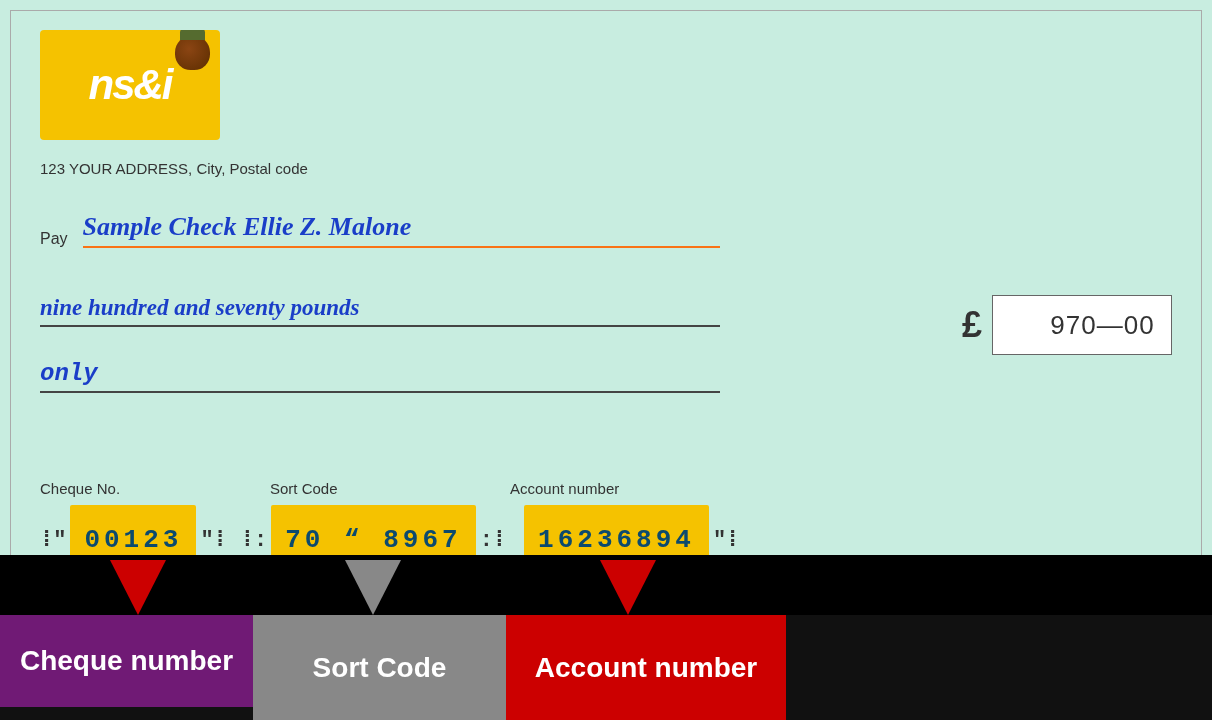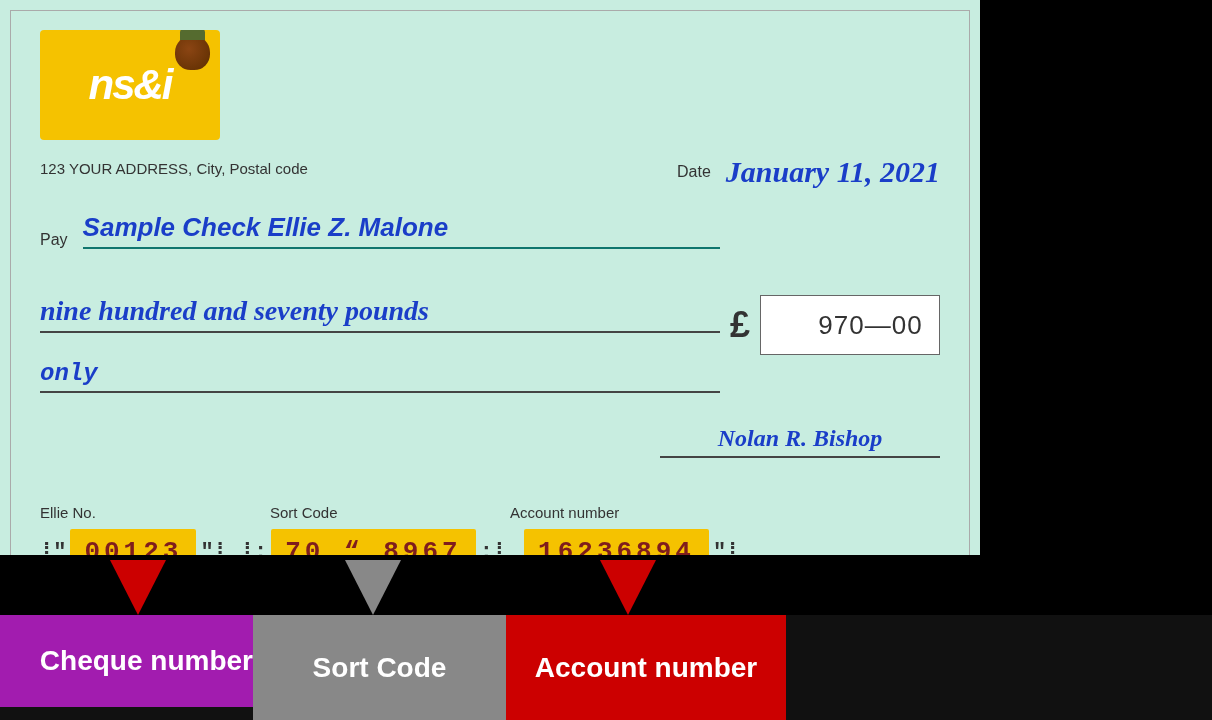--- a/index.html
+++ b/index.html
@@ -116,33 +116,33 @@
       font-size: 16px;
       color: #333;
       flex-shrink: 0;
     }
 
     .pay-value {
       font-size: 26px;
       font-weight: bold;
       color: #1a3ec8;
       font-style: italic;
-      font-family: Liberation Sans, sans-serif;
-      border-bottom: 2px solid #0f766e;
+      font-family: Liberation Serif, serif;
+      border-bottom: 2px solid #f97316;
       flex: 1;
       padding-bottom: 4px;
     }
 
     
     .amount-words-line1 {
       position: absolute;
       top: 295px;
       left: 40px;
       width: 680px;
-      font-size: 28px;
+      font-size: 23px;
       font-weight: bold;
       color: #1a3ec8;
       font-style: italic;
       font-family: Georgia, serif;
       border-bottom: 2px solid #444;
       padding-bottom: 4px;
     }
 
     .amount-words-line2 {
       position: absolute;
@@ -247,41 +247,41 @@
     
     .micr-symbol {
       font-size: 22px;
       color: #333;
       font-family: 'Courier New', monospace;
       font-weight: bold;
     }
 
     .micr-block {
       background: #f5c200;
-      padding: 8px 14px;
+      padding: 20px 14px;
       font-size: 26px;
       font-weight: 900;
       font-family: 'Courier New', monospace;
-      color: #7f1d1d;
+      color: #0c4a6e;
       letter-spacing: 4px;
       border-radius: 2px;
       margin: 0 4px;
     }
 
     .micr-spacer {
       width: 14px;
     }
 
     .label-cheque {
       width: 253px;
       height: 92px;
-      background: #a21caf;
-      display: flex;
-      align-items: center;
-      justify-content: flex-end;
+      background: #701a75;
+      display: flex;
+      align-items: center;
+      justify-content: center;
       font-size: 28px;
       font-weight: bold;
       color: white;
       font-family: Arial, sans-serif;
     }
 
     .label-sort {
       width: 253px;
       height: 105px;
       background: #888888;
@@ -329,21 +329,21 @@
       position: relative;
       width: 1212px;
       height: 720px;
       background: #000;
     }
 
     .cheque-wrapper {
       position: absolute;
       top: 0;
       left: 0;
-      width: 980px;
+      width: 1212px;
       height: 615px;
       background: #c8ede0;
     }
 
     .bottom-section {
       position: absolute;
       bottom: 0;
       left: 0;
       width: 1212px;
       height: 105px;
@@ -359,44 +359,39 @@
   <div class="cheque-wrapper">
 
     <div class="logo-area">
       <div class="logo-acorn"></div>
       <span class="logo-text">ns&amp;i</span>
     </div>
 
 
     <div class="address">123 YOUR ADDRESS, City, Postal code</div>
 
-    <div class="date-row">
-      <span class="date-label">Date</span>
-      <span class="date-value">January 11, 2021</span>
-    </div>
 
     <div class="pay-row">
       <span class="pay-label">Pay</span>
       <span class="pay-value">Sample Check Ellie Z. Malone</span>
     </div>
 
     <div class="amount-words-line1">nine hundred and seventy pounds</div>
 
     <div class="amount-words-line2">only</div>
 
     <div class="amount-area">
       <span class="pound-sign">£</span>
       <div class="amount-box">970—00</div>
     </div>
 
-    <div class="signature">Nolan R. Bishop</div>
 
     <div class="micr-area">
       <div class="micr-labels">
-        <span class="micr-label-cheque">Ellie No.</span>
+        <span class="micr-label-cheque">Cheque No.</span>
         <span class="micr-label-sort">Sort Code</span>
         <span class="micr-label-account">Account number</span>
       </div>
       <div class="micr-line">
 
         <span class="micr-symbol">⁞"</span>
         <div class="micr-block">00123</div>
         <span class="micr-symbol">"⁞</span>
         <div class="micr-spacer"></div>
 

